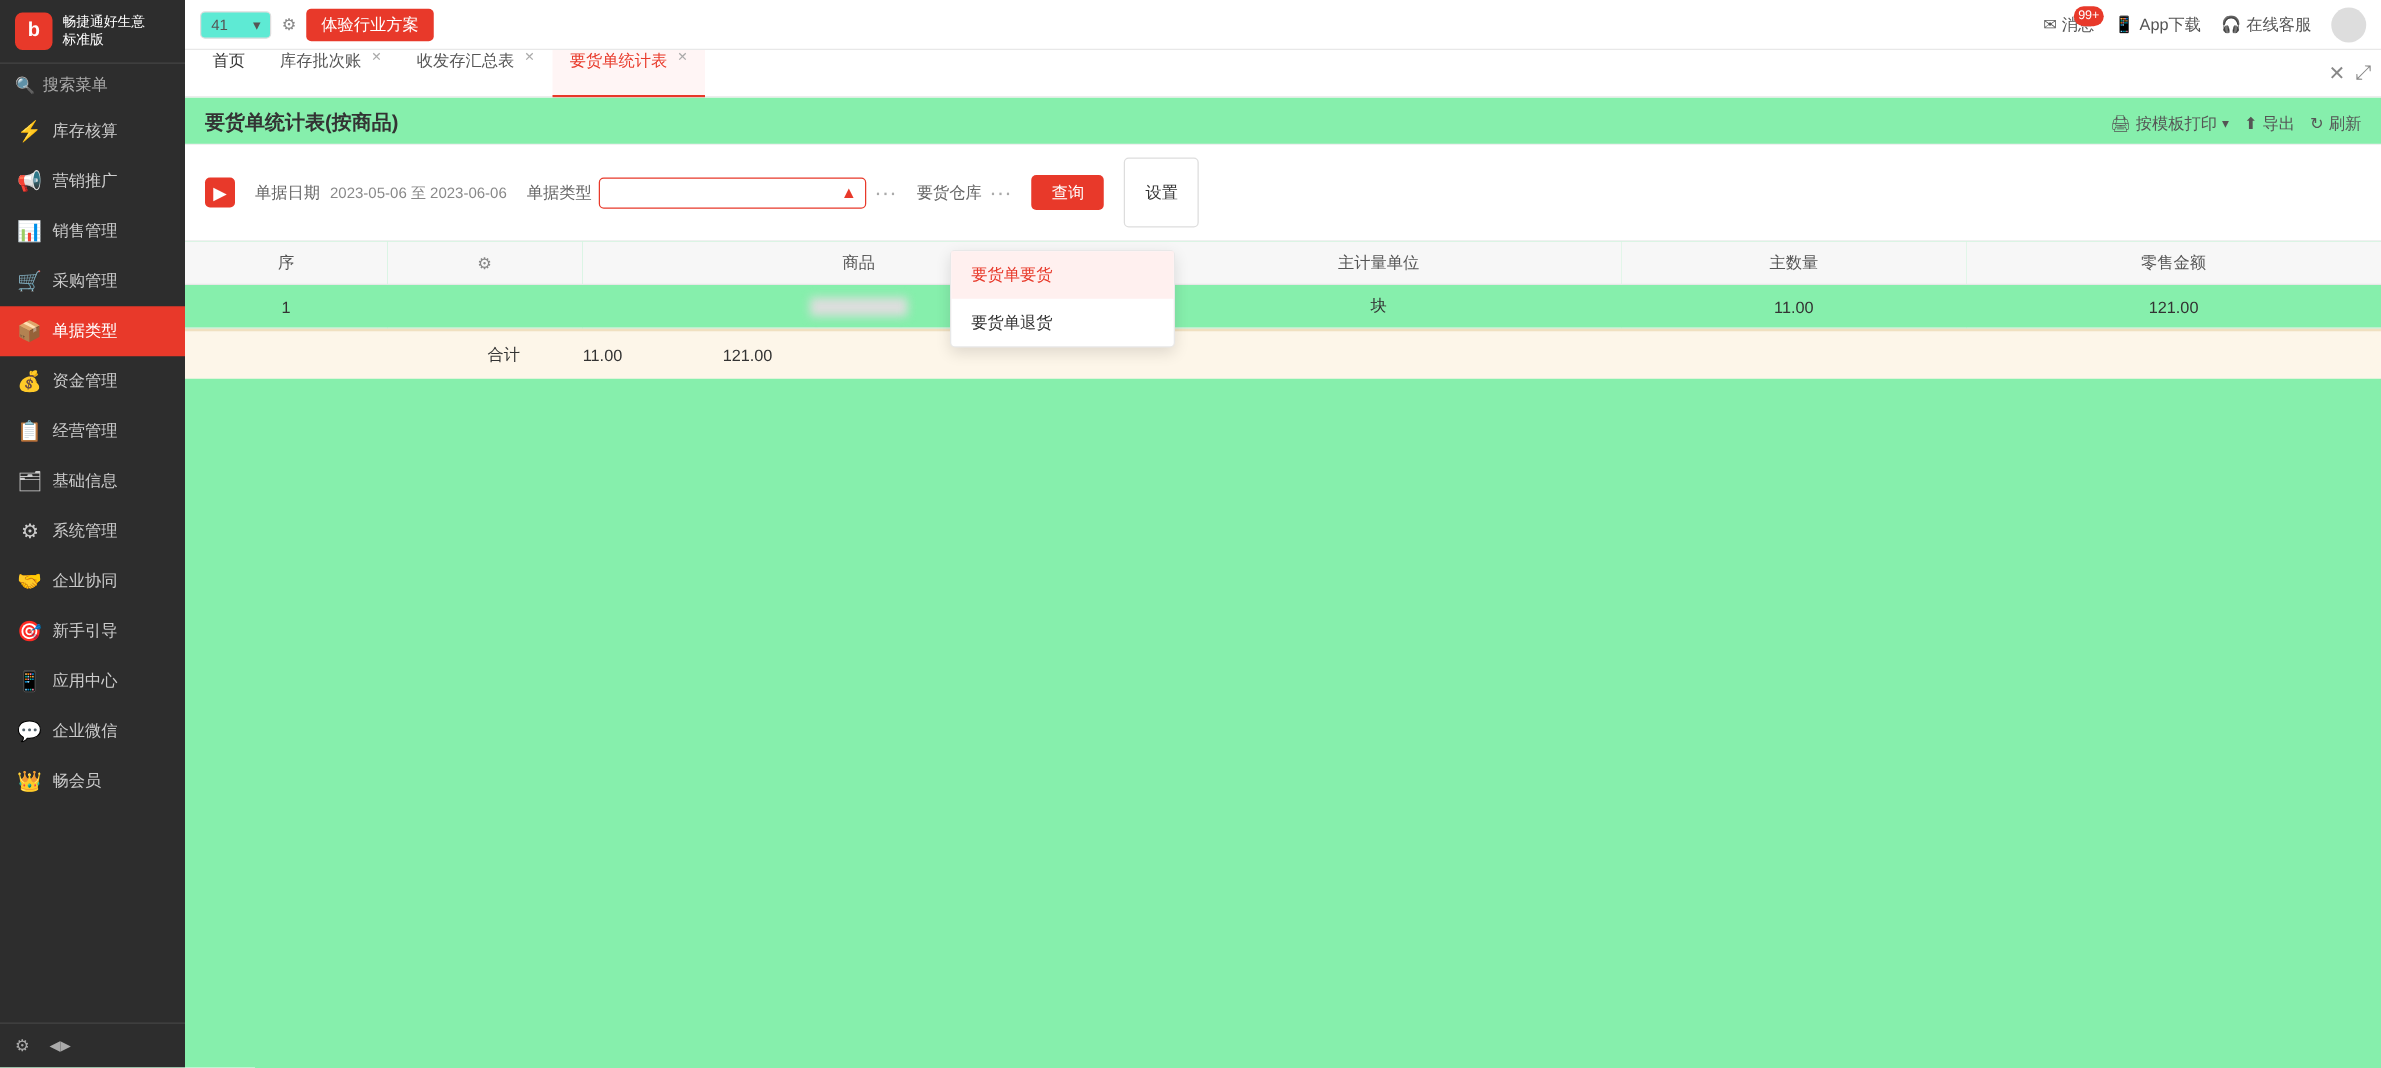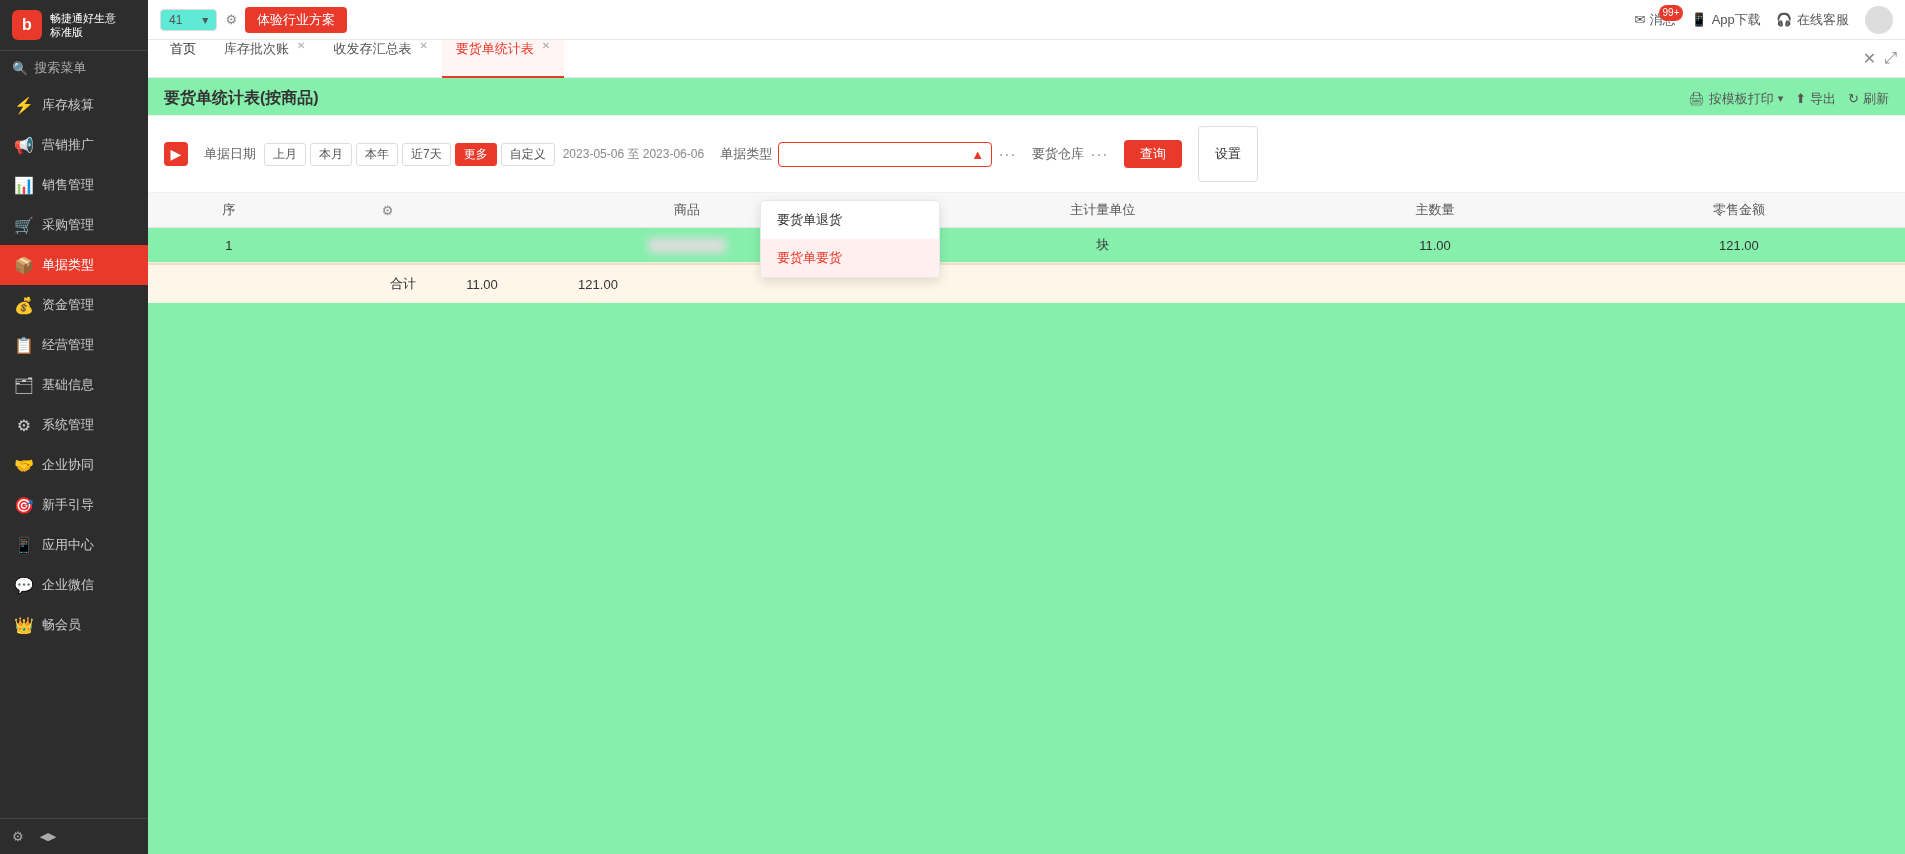--- a/index.html
+++ b/index.html
@@ -503,28 +503,20 @@
             <span>刷新</span>
           </div>
         </div>
       </div>
 
       <div class="filter-bar">
         <button class="filter-toggle-btn">▶</button>
 
         <div class="filter-group">
           <span class="filter-label">单据日期</span>
-          <div class="date-btns">
-            <button class="date-btn">上月</button>
-            <button class="date-btn">本月</button>
-            <button class="date-btn">本年</button>
-            <button class="date-btn">近7天</button>
-            <button class="date-btn more">更多</button>
-            <button class="date-btn">自定义</button>
-          </div>
           <span class="date-range">2023-05-06 至 2023-06-06</span>
         </div>
 
         <div class="filter-select-wrap" style="position:relative;">
           <span class="filter-label">单据类型</span>
           <div style="position:relative; display:inline-block;">
             <input class="filter-select-box" readonly="" style="cursor: pointer;" value="">
             <span class="select-chevron">▲</span>
           </div>
           <span class="filter-dots">···</span>
@@ -532,22 +524,22 @@
 
         <div class="warehouse-wrap">
           <span class="filter-label">要货仓库</span>
           <span style="cursor:pointer; color:#aaa; font-size:18px;">···</span>
         </div>
 
         <button class="query-btn">查询</button>
         <button class="set-btn">设置</button>
 
         <div class="dropdown-overlay" style="position:absolute; top:200px; left:760px;">
+          <div class="dropdown-item selected">要货单要货</div>
           <div class="dropdown-item">要货单退货</div>
-          <div class="dropdown-item selected">要货单要货</div>
         </div>
       </div>
 
       <div class="table-wrap">
         <table>
           <thead>
             <tr>
               <th>序</th>
               <th class="settings-icon-cell">⚙</th>
               <th>商品</th>

